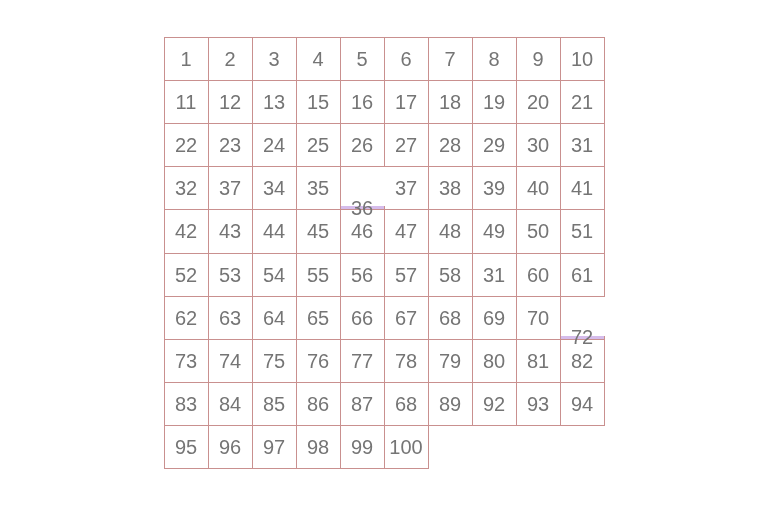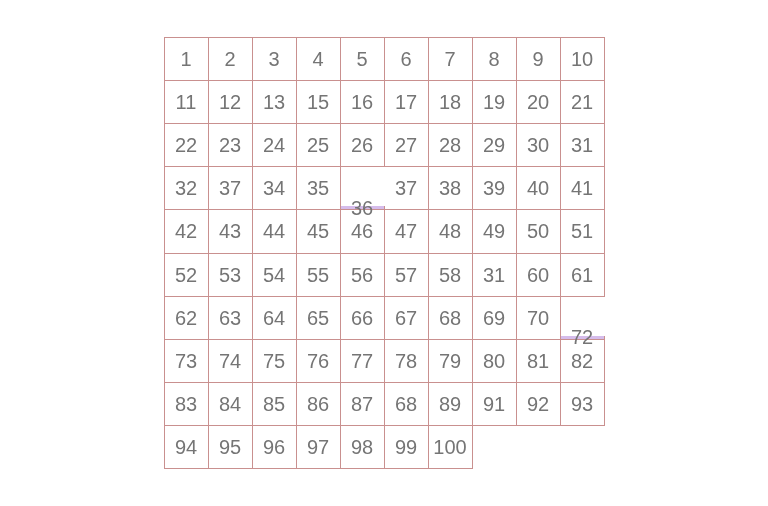--- a/index.html
+++ b/index.html
@@ -128,21 +128,20 @@
       <div class="cell">80</div>
       <div class="cell">81</div>
       <div class="cell">82</div>
       <div class="cell">83</div>
       <div class="cell">84</div>
       <div class="cell">85</div>
       <div class="cell">86</div>
       <div class="cell">87</div>
       <div class="cell">68</div>
       <div class="cell">89</div>
-      <div class="cell">91</div>
       <div class="cell">92</div>
       <div class="cell">93</div>
       <div class="cell">94</div>
       <div class="cell">95</div>
       <div class="cell">96</div>
       <div class="cell">97</div>
       <div class="cell">98</div>
       <div class="cell">99</div>
       <div class="cell">100</div>
     </div>

